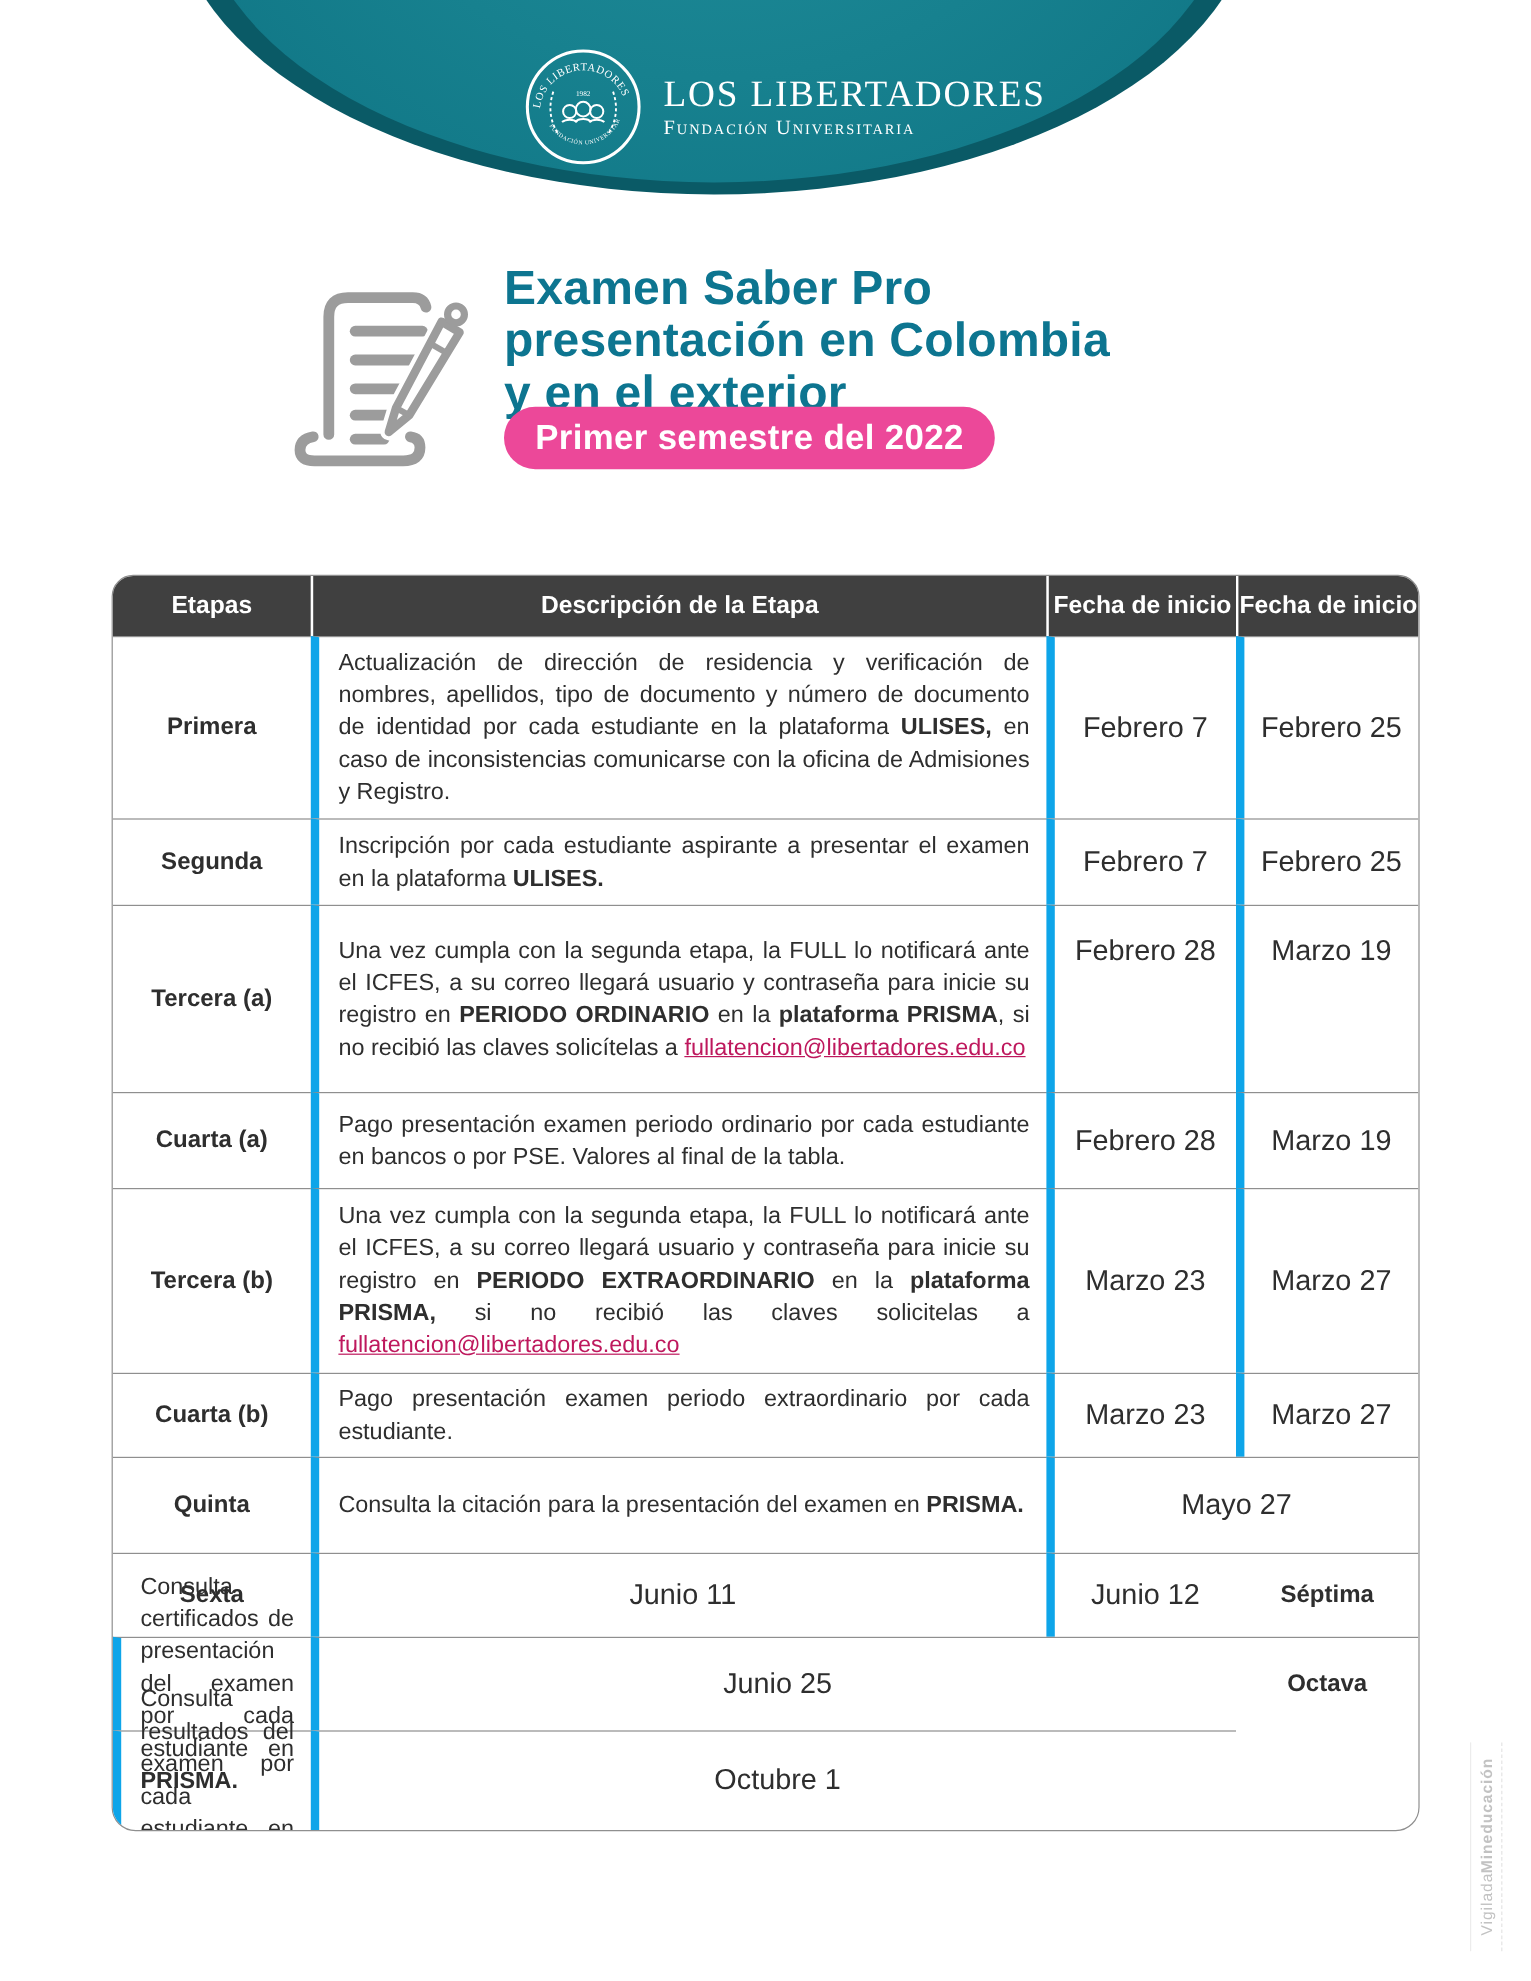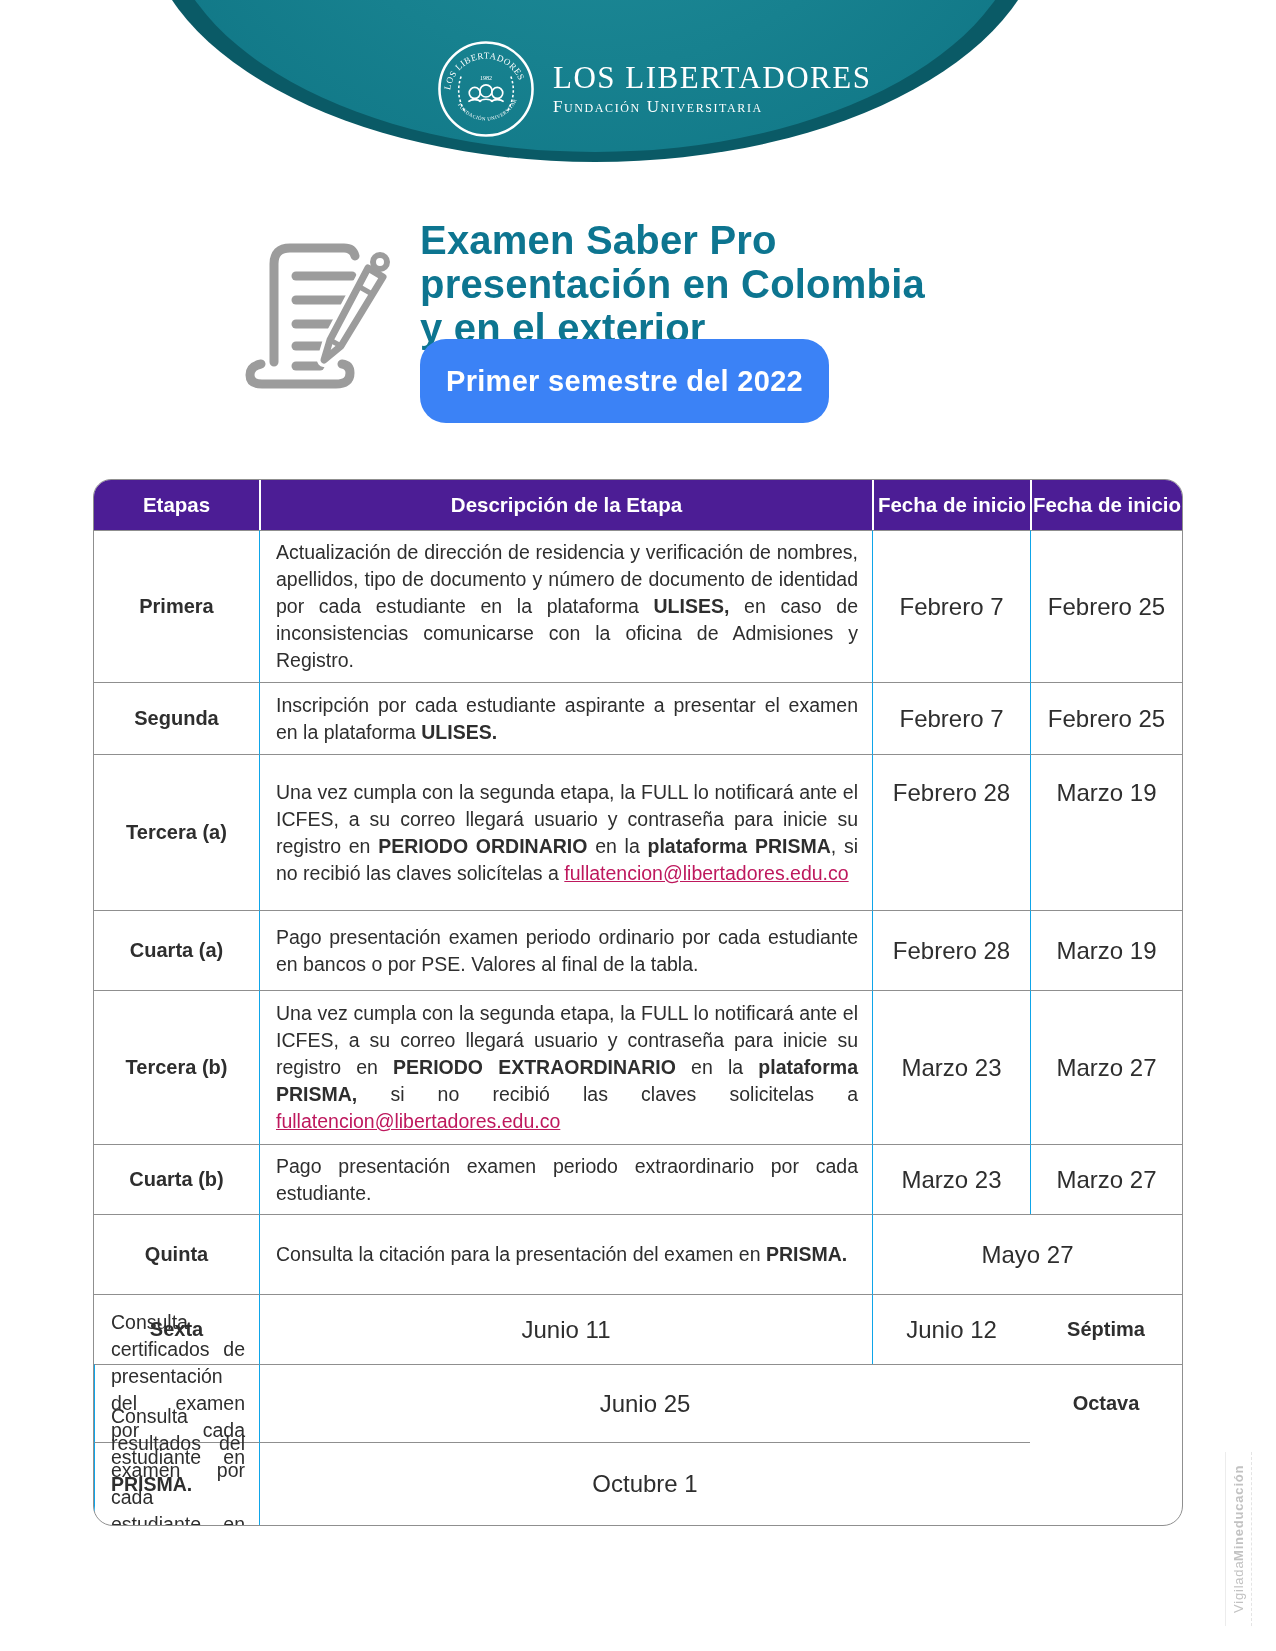--- a/index.html
+++ b/index.html
@@ -23,38 +23,38 @@
   .wordmark-box{margin-left:18px;color:#ffffff;}
   .wordmark{font-family:"Liberation Serif",serif;font-size:31px;letter-spacing:1.5px;line-height:34px;}
   .wordmark-sub{font-family:"Liberation Serif",serif;font-variant:small-caps;font-size:17px;letter-spacing:1.6px;margin-top:2px;}
 
   
   .doc-icon{position:absolute;left:240px;top:224px;width:152px;height:168px;}
   .title{position:absolute;left:420px;top:218px;color:#0D7590;font-weight:700;
          font-size:40px;line-height:44px;letter-spacing:0.2px;}
   .badge{
     position:absolute;left:420px;top:339px;height:52px;border-radius:26px;
-    background:#3b82f6;color:#ffffff;font-weight:700;font-size:29px;
-    display:flex;align-items:center;padding:16px 26px;letter-spacing:0.3px;
+    background:#ec4899;color:#ffffff;font-weight:700;font-size:29px;
+    display:flex;align-items:center;padding:0 26px;letter-spacing:0.3px;
   }
 
   
   .table-wrap{
     position:absolute;left:93px;top:479px;width:1090px;box-sizing:border-box;
     border:1px solid #8F8F8F;border-radius:18px 18px 20px 20px;overflow:hidden;background:#fff;
   }
   .grid{
     display:grid;
     grid-template-columns:165px 613px 158px 1fr;
     grid-template-rows:50px 152px 72px 156px 80px 154px 70px 80px 70px 78px 83px;
   }
-  .tcell{box-sizing:border-box;border-top:1px solid #8F8F8F;border-left:1px solid #0ea5e9;
+  .tcell{box-sizing:border-box;border-top:1px solid #8F8F8F;border-left:7px solid #0ea5e9;
          display:flex;align-items:center;justify-content:center;color:#2E2E2E;}
   .tcell.c1{border-left:none;}
-  .th{border-top:none;background:#4c1d95;color:#ffffff;font-weight:700;font-size:20.5px;
+  .th{border-top:none;background:#404040;color:#ffffff;font-weight:700;font-size:20.5px;
       border-left:2px solid #ffffff;}
   .th.c1{border-left:none;}
   .etapa{font-weight:700;font-size:20px;text-align:center;}
   .desc{justify-content:flex-start;padding:10px 14px 10px 16px;}
   .desc-inner{width:100%;font-size:19.5px;line-height:27px;text-align:justify;}
   .date{font-size:24px;text-align:center;}
   .date.top{align-items:flex-start;padding-top:24px;}
   .email-link{color:#be185d;text-decoration:underline;cursor:pointer;margin-top:48px;}
 
   

